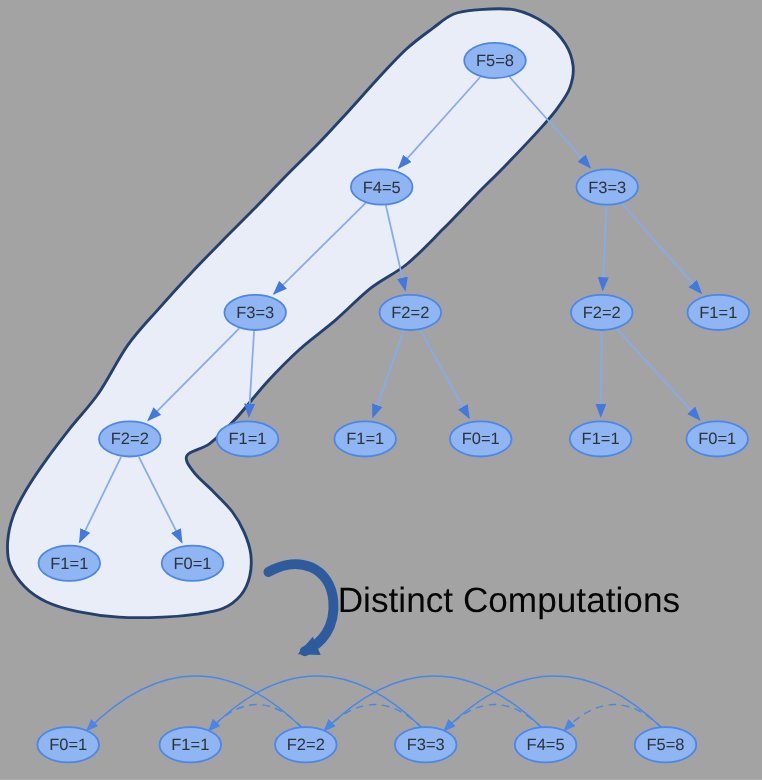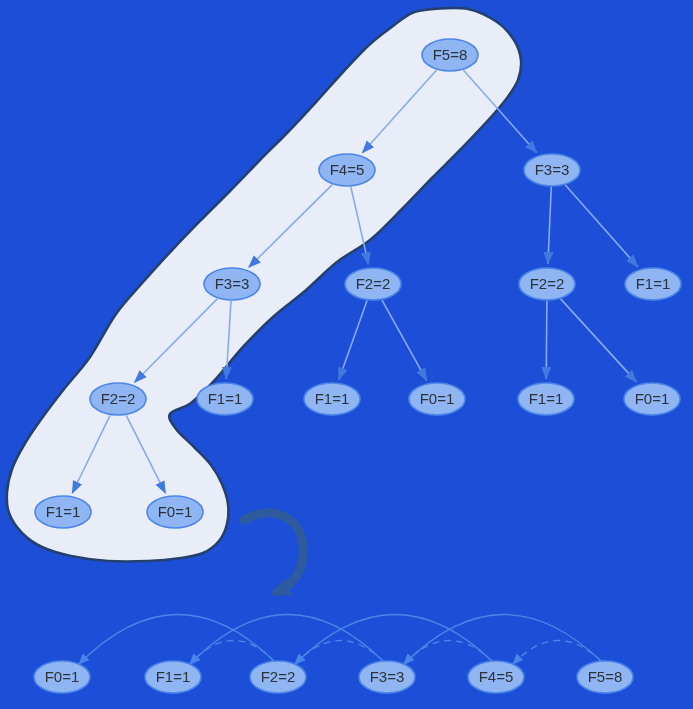--- a/index.html
+++ b/index.html
@@ -1,16 +1,16 @@
 <!DOCTYPE html>
 <html><head>
 <meta charset="utf-8">
 <style>
   html,body{margin:0;padding:0;background:#ffffff;}
-  #stage{position:relative;width:693px;height:709px;background:#1d4ed8;overflow:hidden;
+  #stage{position:relative;width:693px;height:709px;background:#a3a3a3;overflow:hidden;
          font-family:"Liberation Sans", sans-serif;}
   #scene{position:absolute;left:0;top:0;}
   .caption{position:absolute;left:307px;top:527px;font-size:32px;font-weight:500;
            color:#060606;letter-spacing:0px;white-space:nowrap;
            font-family:"Liberation Sans", sans-serif;}
   text.node-label{font-family:"Liberation Sans", sans-serif;font-size:15px;fill:#2d3238;}
 </style>
 </head>
 <body>
 
@@ -141,13 +141,14 @@
         </g>
         <g>
           <ellipse cx="605" cy="677" rx="28" ry="16" fill="#8fb5f2" stroke="#4c86e8" stroke-width="1.6"></ellipse>
           <text x="605" y="682" text-anchor="middle" class="node-label">F5=8</text>
         </g>
       </g>
 
     <path d="M 244 520 C 272 504, 300 516, 303 546 C 305 570, 293 585, 277 592" fill="none" stroke="#2e5b9e" stroke-width="9" stroke-linecap="round" marker-end="url(#ah-big)"></path>
   </svg>
 
+  <div class="caption">Distinct Computations</div>
 </div>
 
 </body></html>

